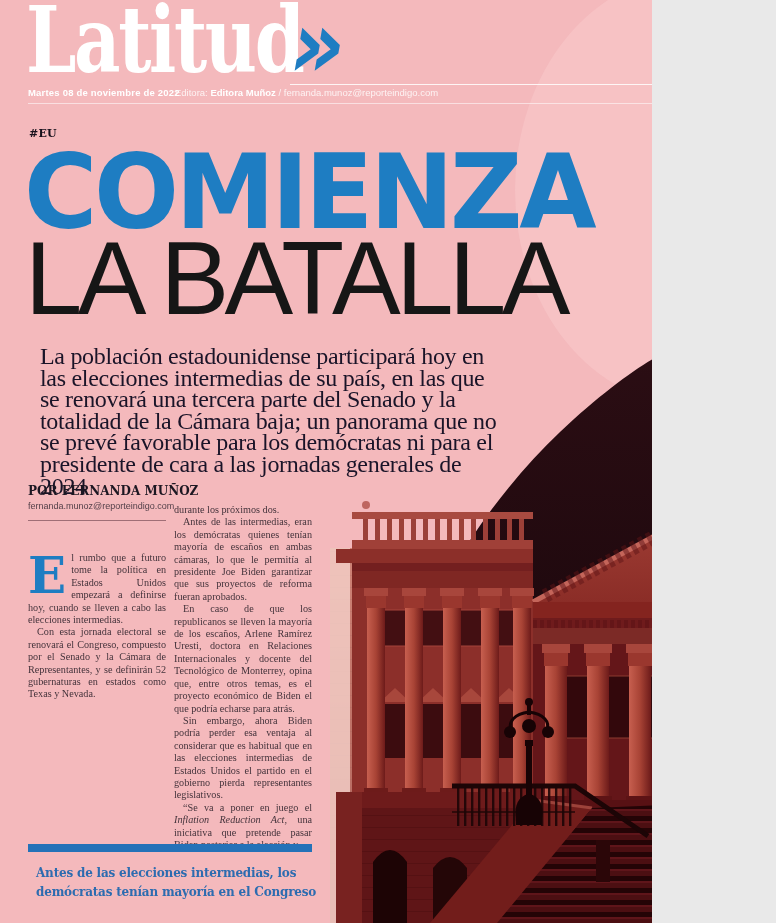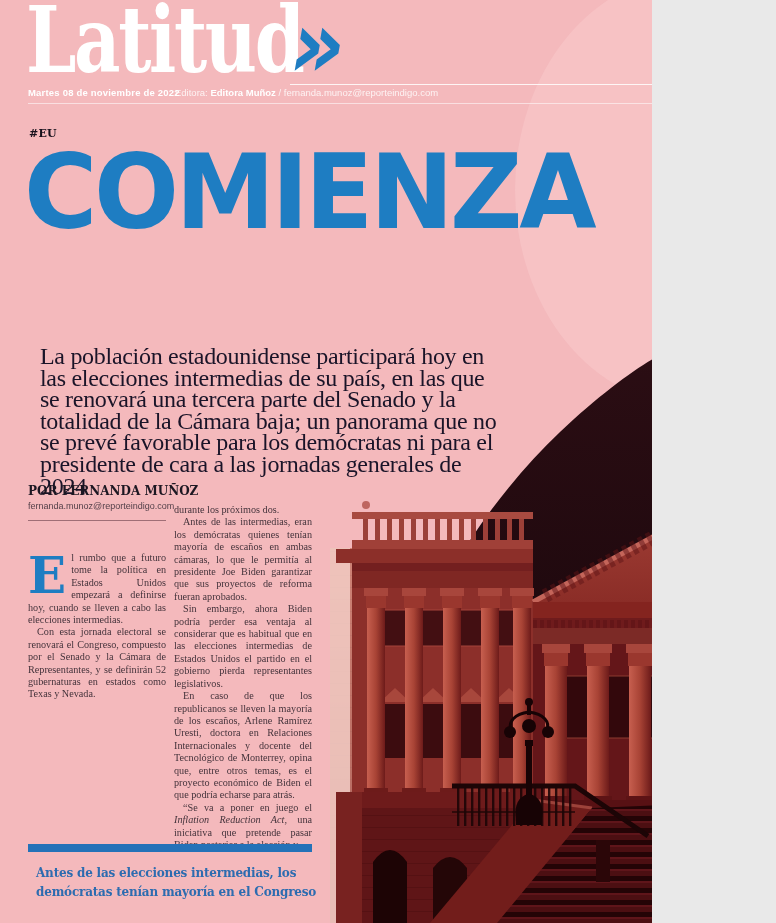--- a/index.html
+++ b/index.html
@@ -328,34 +328,35 @@
   <span class="masthead-chevrons">»</span>
   <div class="rule-masthead"></div>
   <div class="dateline">
     <span class="date-text">Martes 08 de noviembre de 2022</span>
     <span class="editor-line"><span class="ed-label">Editora:</span>&nbsp;<span class="ed-name">Editora Muñoz</span>&nbsp;<span class="ed-email">/ fernanda.munoz@reporteindigo.com</span></span>
   </div>
   <div class="rule-dateline"></div>
 
   <p class="kicker">#EU</p>
   <h2 class="headline-main">COMIENZA</h2>
+  <h2 class="headline-sub">LA BATALLA</h2>
   <p class="standfirst">La población estadounidense participará hoy en las elecciones intermedias de su país, en las que se renovará una tercera parte del Senado y la totalidad de la Cámara baja; un panorama que no se prevé favorable para los demócratas ni para el presidente de cara a las jornadas generales de 2024</p>
 
   <p class="byline">POR FERNANDA MUÑOZ</p>
   <p class="byline-email">fernanda.munoz@reporteindigo.com</p>
   <div class="byline-rule"></div>
 
   <div class="article-col col-1">
       <p><span class="dropcap">E</span>l rumbo que a futuro tome la política en Estados Unidos empezará a definirse hoy, cuando se lleven a cabo las elecciones intermedias.</p>
       <p class="indent">Con esta jornada electoral se renovará el Congreso, compuesto por el Senado y la Cámara de Representantes, y se definirán 52 gubernaturas en estados como Texas y Nevada.</p>
     </div>
   <div class="article-col col-2">
       <p>durante los próximos dos.</p>
       <p class="indent">Antes de las intermedias, eran los demócratas quienes tenían mayoría de escaños en ambas cámaras, lo que le permitía al presidente Joe Biden garantizar que sus proyectos de reforma fueran aprobados.</p>
+      <p class="indent">En caso de que los republicanos se lleven la mayoría de los escaños, Arlene Ramírez Uresti, doctora en Relaciones Internacionales y docente del Tecnológico de Monterrey, opina que, entre otros temas, es el proyecto económico de Biden el que podría echarse para atrás.</p>
       <p class="indent">Sin embargo, ahora Biden podría perder esa ventaja al considerar que es habitual que en las elecciones intermedias de Estados Unidos el partido en el gobierno pierda representantes legislativos.</p>
-      <p class="indent">En caso de que los republicanos se lleven la mayoría de los escaños, Arlene Ramírez Uresti, doctora en Relaciones Internacionales y docente del Tecnológico de Monterrey, opina que, entre otros temas, es el proyecto económico de Biden el que podría echarse para atrás.</p>
       <p class="indent">“Se va a poner en juego el <i>Inflation Reduction Act</i>, una iniciativa que pretende pasar Biden posterior a la elección y</p>
     </div>
 
   <div class="blue-bar"></div>
   <p class="subhead">Antes de las elecciones intermedias, los demócratas tenían mayoría en el Congreso</p>
 
 </div>
 
 </body></html>

